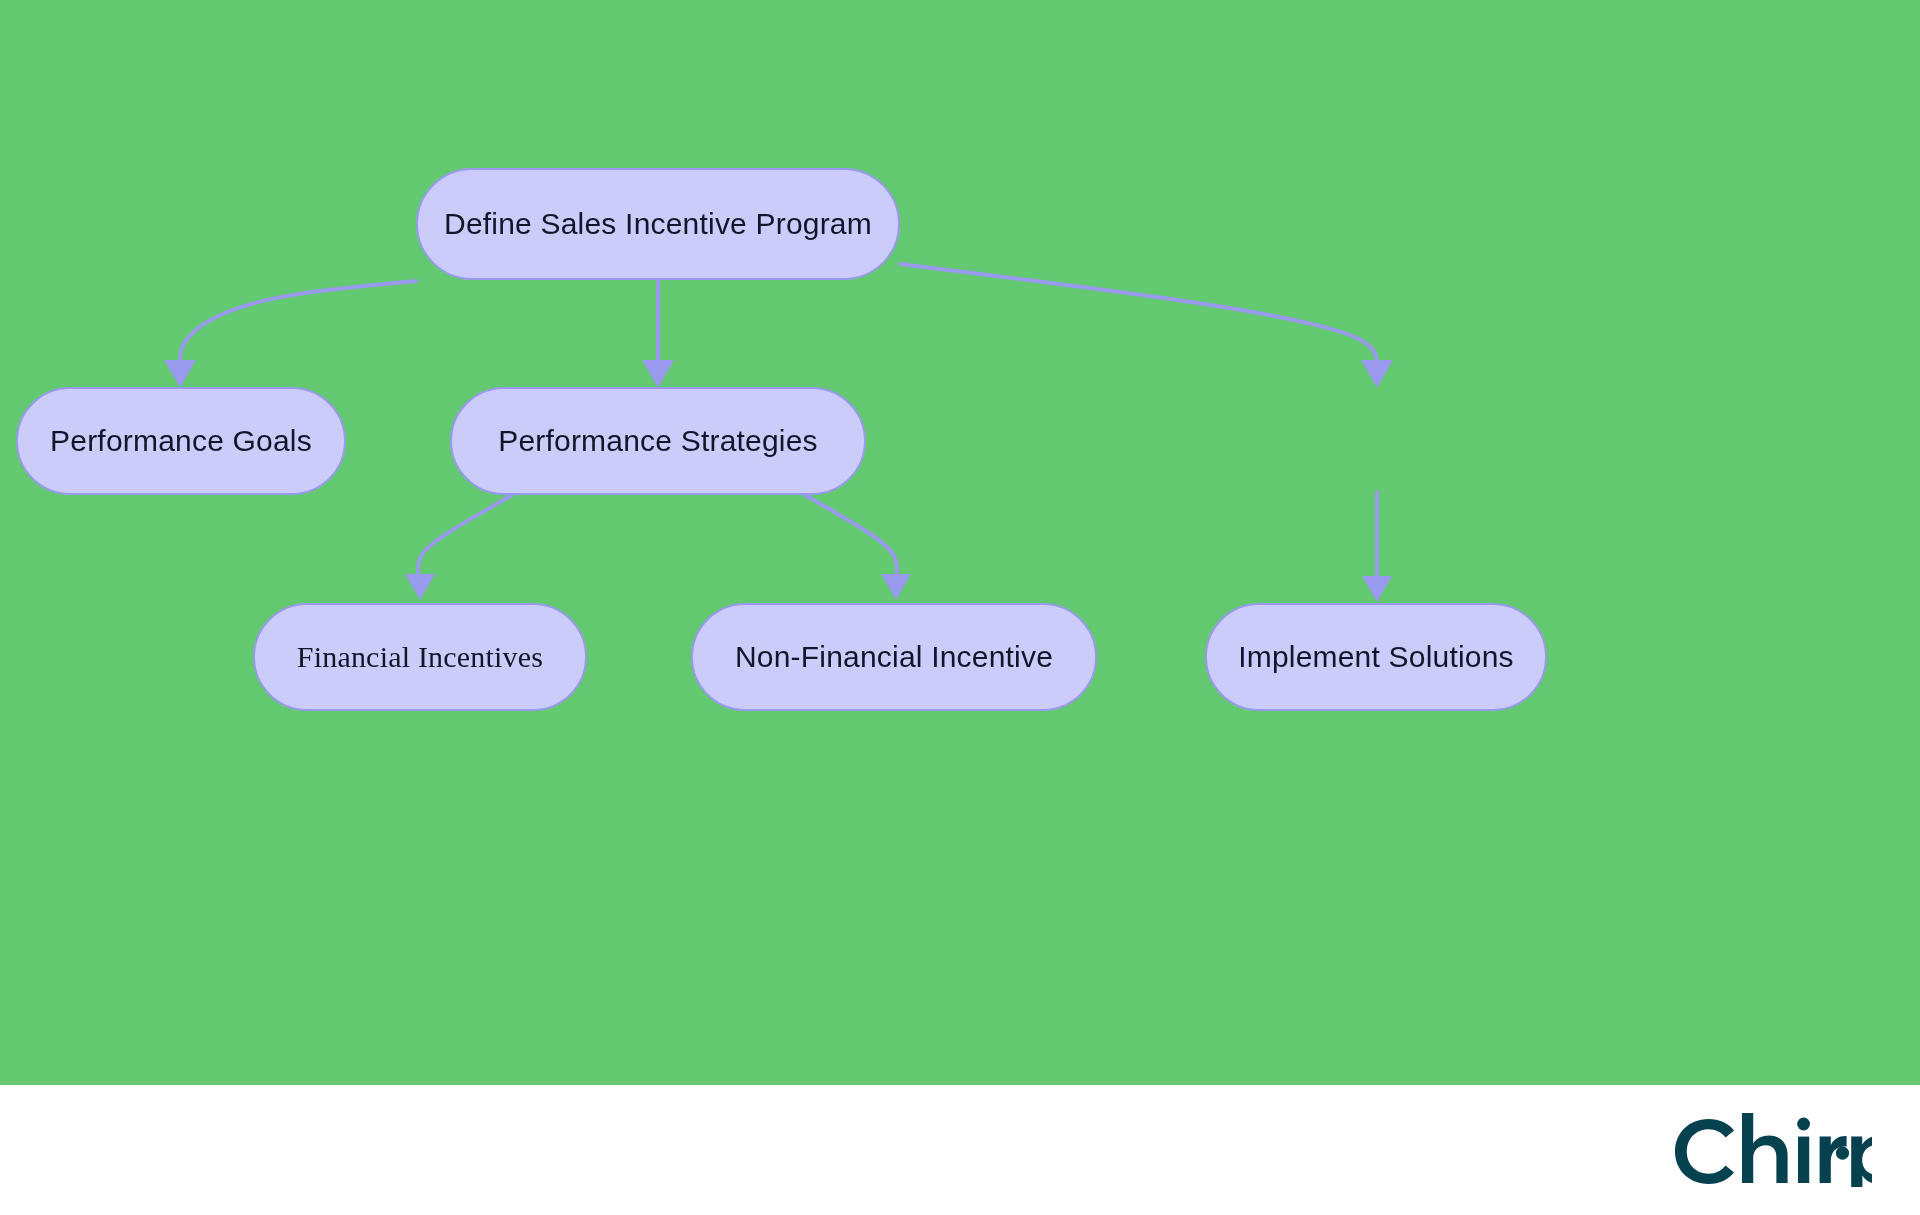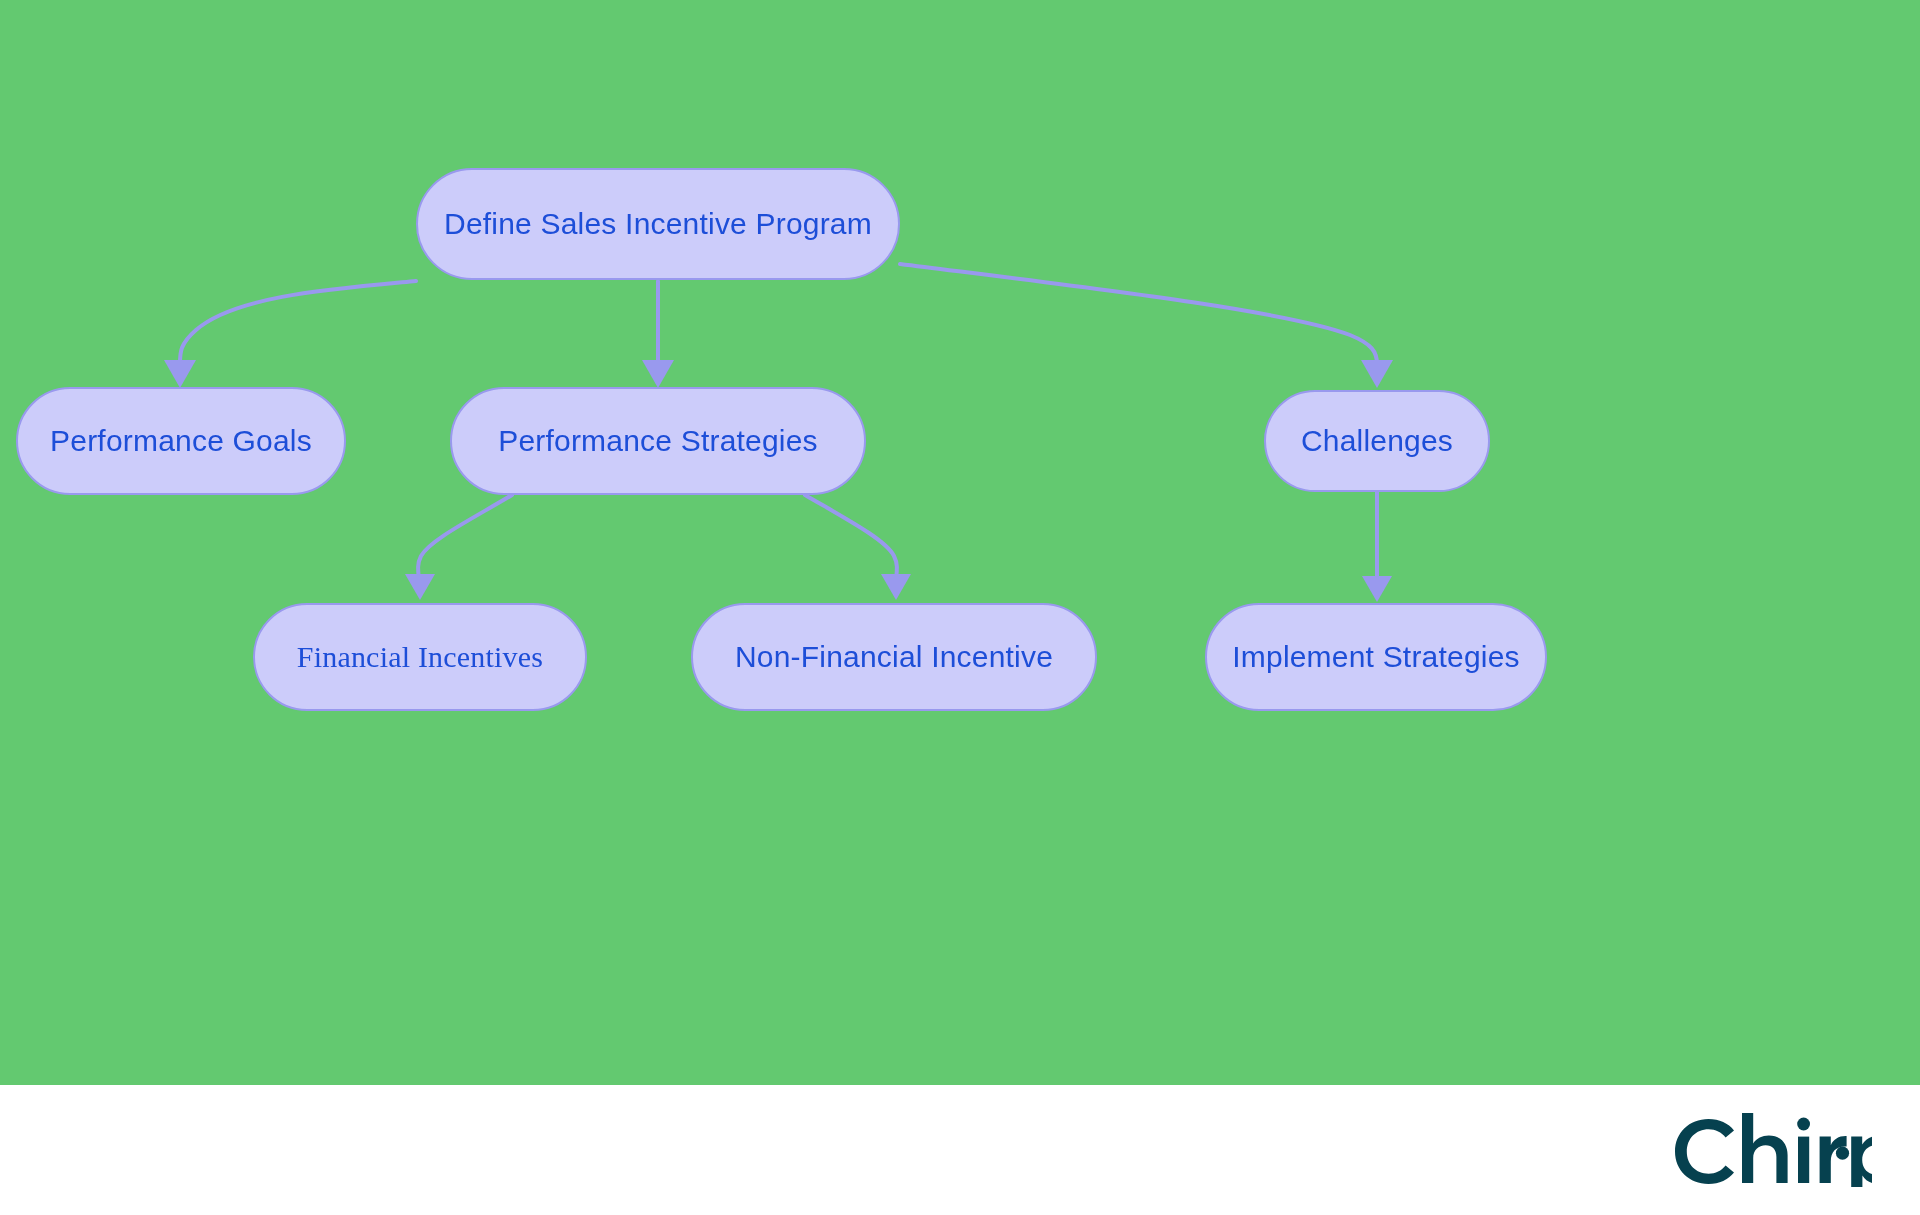--- a/index.html
+++ b/index.html
@@ -44,21 +44,21 @@
     align-items: center;
     justify-content: center;
     color: #3333cc;
     font-size: 30px;
     font-weight: 400;
     letter-spacing: 0.2px;
     white-space: nowrap;
     font-family: "Liberation Sans", sans-serif;
   }
   .node-label {
-    color: #1d4ed8;
+    color: #0f172a;
     pointer-events: none;
   }
   #footer {
     position: absolute;
     left: 0;
     top: 1085px;
     width: 1920px;
     height: 130px;
     background: #ffffff;
   }
@@ -118,34 +118,31 @@
     </div>
 
     <div class="node" style="left:16px; top:387px; width:330px; height:108px;">
       <span class="node-label">Performance Goals</span>
     </div>
 
     <div class="node" style="left:450px; top:387px; width:416px; height:108px;">
       <span class="node-label">Performance Strategies</span>
     </div>
 
-    <div class="node" style="left:1264px; top:390px; width:226px; height:102px;">
-      <span class="node-label">Challenges</span>
-    </div>
 
     <div class="node" style="left:253px; top:603px; width:334px; height:108px;font-family:Liberation Serif, serif;">
       <span class="node-label">Financial Incentives</span>
     </div>
 
     <div class="node" style="left:691px; top:603px; width:406px; height:108px;">
       <span class="node-label">Non-Financial Incentive</span>
     </div>
 
     <div class="node" style="left:1205px; top:603px; width:342px; height:108px;">
-      <span class="node-label">Implement Strategies</span>
+      <span class="node-label">Implement Solutions</span>
     </div>
 
   </div>
 
   <div id="footer">
     <div id="logo">
       <svg width="200" height="74" viewBox="0 0 200 74">
         <g fill="#06414f">
 
           <path d="M 36.5 6 C 17.2 6 3 19.8 3 38.6 C 3 57.2 17.2 71 36.5 71 C 47.4 71 56.3 66.8 62 59.6 L 53.6 52.6 C 49.4 57.8 43.6 60.8 36.6 60.8 C 23.9 60.8 14.8 51.6 14.8 38.6 C 14.8 25.5 23.9 16.2 36.6 16.2 C 43.6 16.2 49.4 19.2 53.6 24.4 L 62 17.4 C 56.3 10.2 47.4 6 36.5 6 Z"></path>

